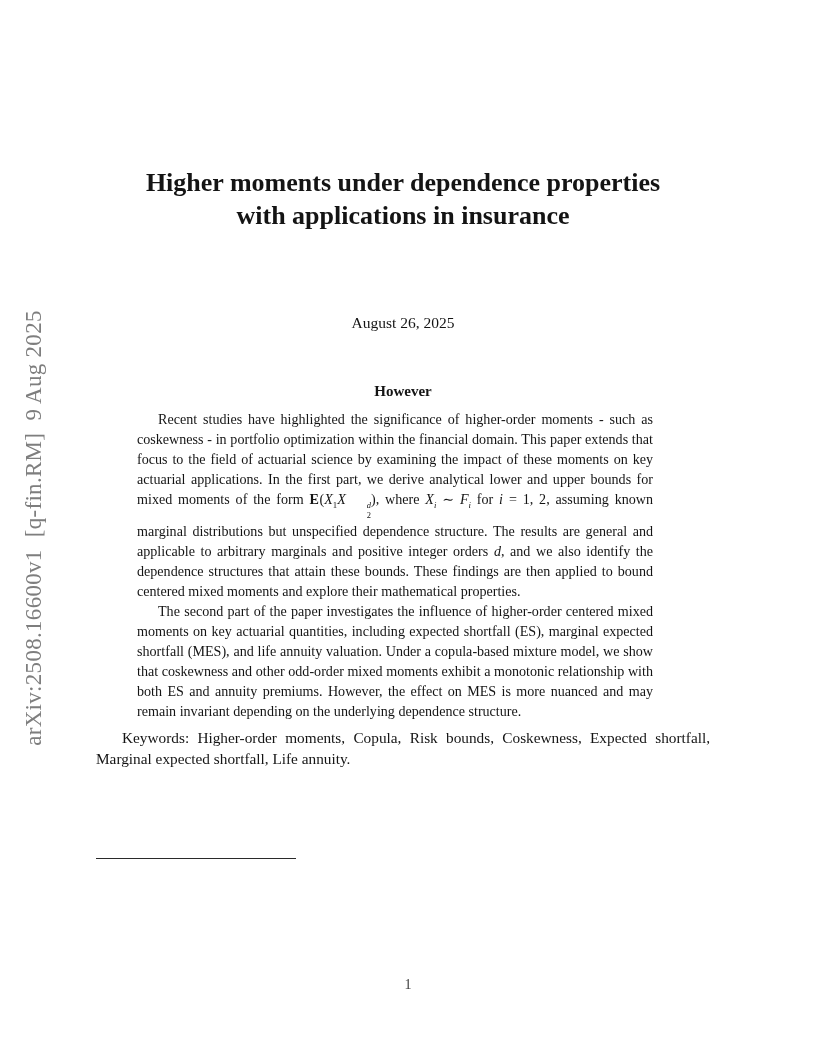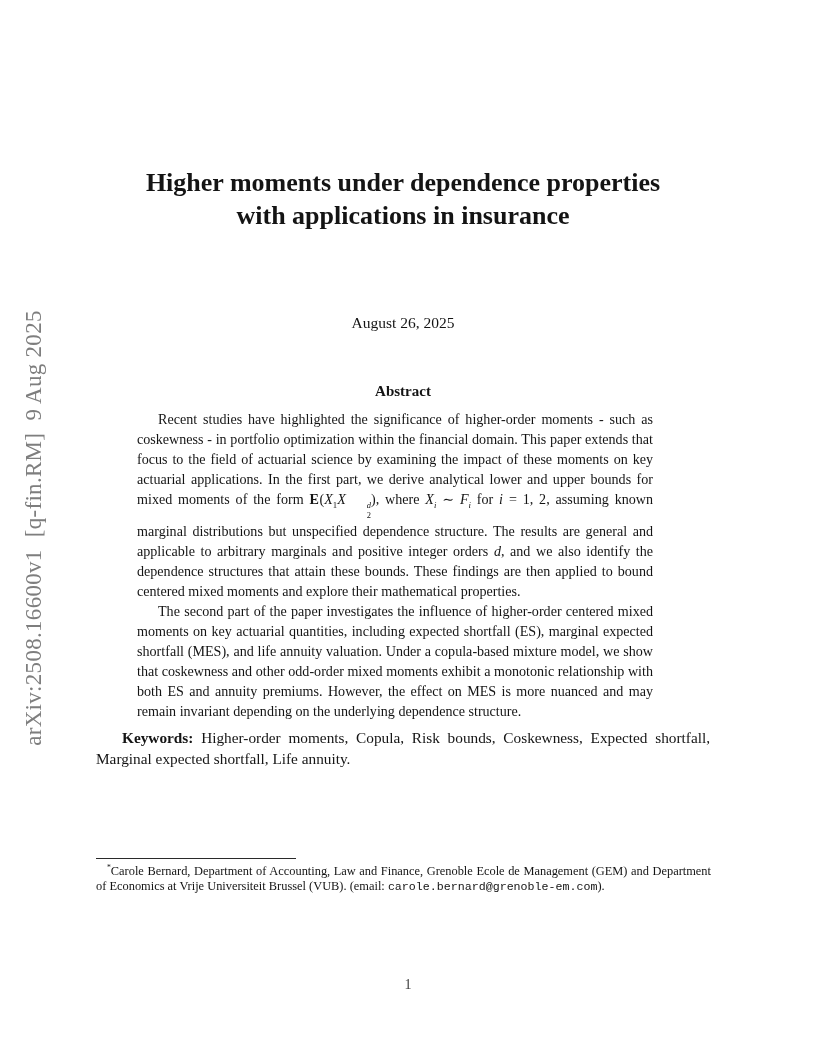--- a/index.html
+++ b/index.html
@@ -33,21 +33,21 @@
   }
   .abstract{
     position:absolute;left:137px;top:409px;width:516px;
     font-size:14.1px;line-height:20px;text-align:justify;
   }
   .abstract p{margin:0;text-indent:21px;}
   .keywords{
     position:absolute;left:96px;top:727px;width:614px;
     font-size:15.3px;line-height:21px;text-align:justify;text-indent:26px;
   }
-  .keywords .kw-label{font-weight:bold;}
+  .keywords .kw-label{font-weight:normal;}
   .fn-rule{
     position:absolute;left:96px;top:858px;width:200px;height:0;
     border:none;border-top:1.3px solid #2a2a2a;margin:0;
   }
   .footnotes{
     position:absolute;left:96px;top:864px;width:615px;
     font-size:12.4px;line-height:14.7px;text-align:justify;
   }
   .footnotes p{margin:0;text-indent:11px;}
   .footnotes code, .email{
@@ -73,33 +73,32 @@
   <div class="watermark">arXiv:2508.16600v1&nbsp;&nbsp;[q-fin.RM]&nbsp;&nbsp;9 Aug 2025</div>
 
   <div class="title-block">
     <div>Higher moments under dependence properties</div>
     <div>with applications in insurance</div>
   </div>
 
 
   <div class="date">August 26, 2025</div>
 
-  <div class="abstract-heading">Abstract</div>
+  <div class="abstract-heading">However</div>
 
   <div class="abstract">
     <p>Recent studies have highlighted the significance of higher-order moments - such as coskewness - in portfolio optimization within the financial domain. This paper extends that focus to the field of actuarial science by examining the impact of these moments on key actuarial applications. In the first part, we derive analytical lower and upper bounds for mixed moments of the form <span class="bbE">E</span>(<i>X</i><sub>1</sub><i>X</i><span class="ss">
           <span><i>d</i></span>
           <span>2</span>
         </span>), where <i>X</i><sub><i>i</i></sub> ∼ <i>F</i><sub><i>i</i></sub> for <i>i</i> = 1, 2, assuming known marginal distributions but unspecified dependence structure. The results are general and applicable to arbitrary marginals and positive integer orders <i>d</i>, and we also identify the dependence structures that attain these bounds. These findings are then applied to bound centered mixed moments and explore their mathematical properties.</p>
     <p>The second part of the paper investigates the influence of higher-order centered mixed moments on key actuarial quantities, including expected shortfall (ES), marginal expected shortfall (MES), and life annuity valuation. Under a copula-based mixture model, we show that coskewness and other odd-order mixed moments exhibit a monotonic relationship with both ES and annuity premiums. However, the effect on MES is more nuanced and may remain invariant depending on the underlying dependence structure.</p>
   </div>
 
   <div class="keywords"><span class="kw-label">Keywords:</span><span> Higher-order moments, Copula, Risk bounds, Coskewness, Expected shortfall, Marginal expected shortfall, Life annuity.</span></div>
 
   <hr class="fn-rule">
 
   <div class="footnotes">
-    <p><sup>*</sup>Carole Bernard, Department of Accounting, Law and Finance, Grenoble Ecole de Management (GEM) and Department of Economics at Vrije Universiteit Brussel (VUB). (email: <code>carole.bernard@grenoble-em.com</code>).</p>
   </div>
 
   <div class="pageno">1</div>
 
 </div>
 
 </body></html>

